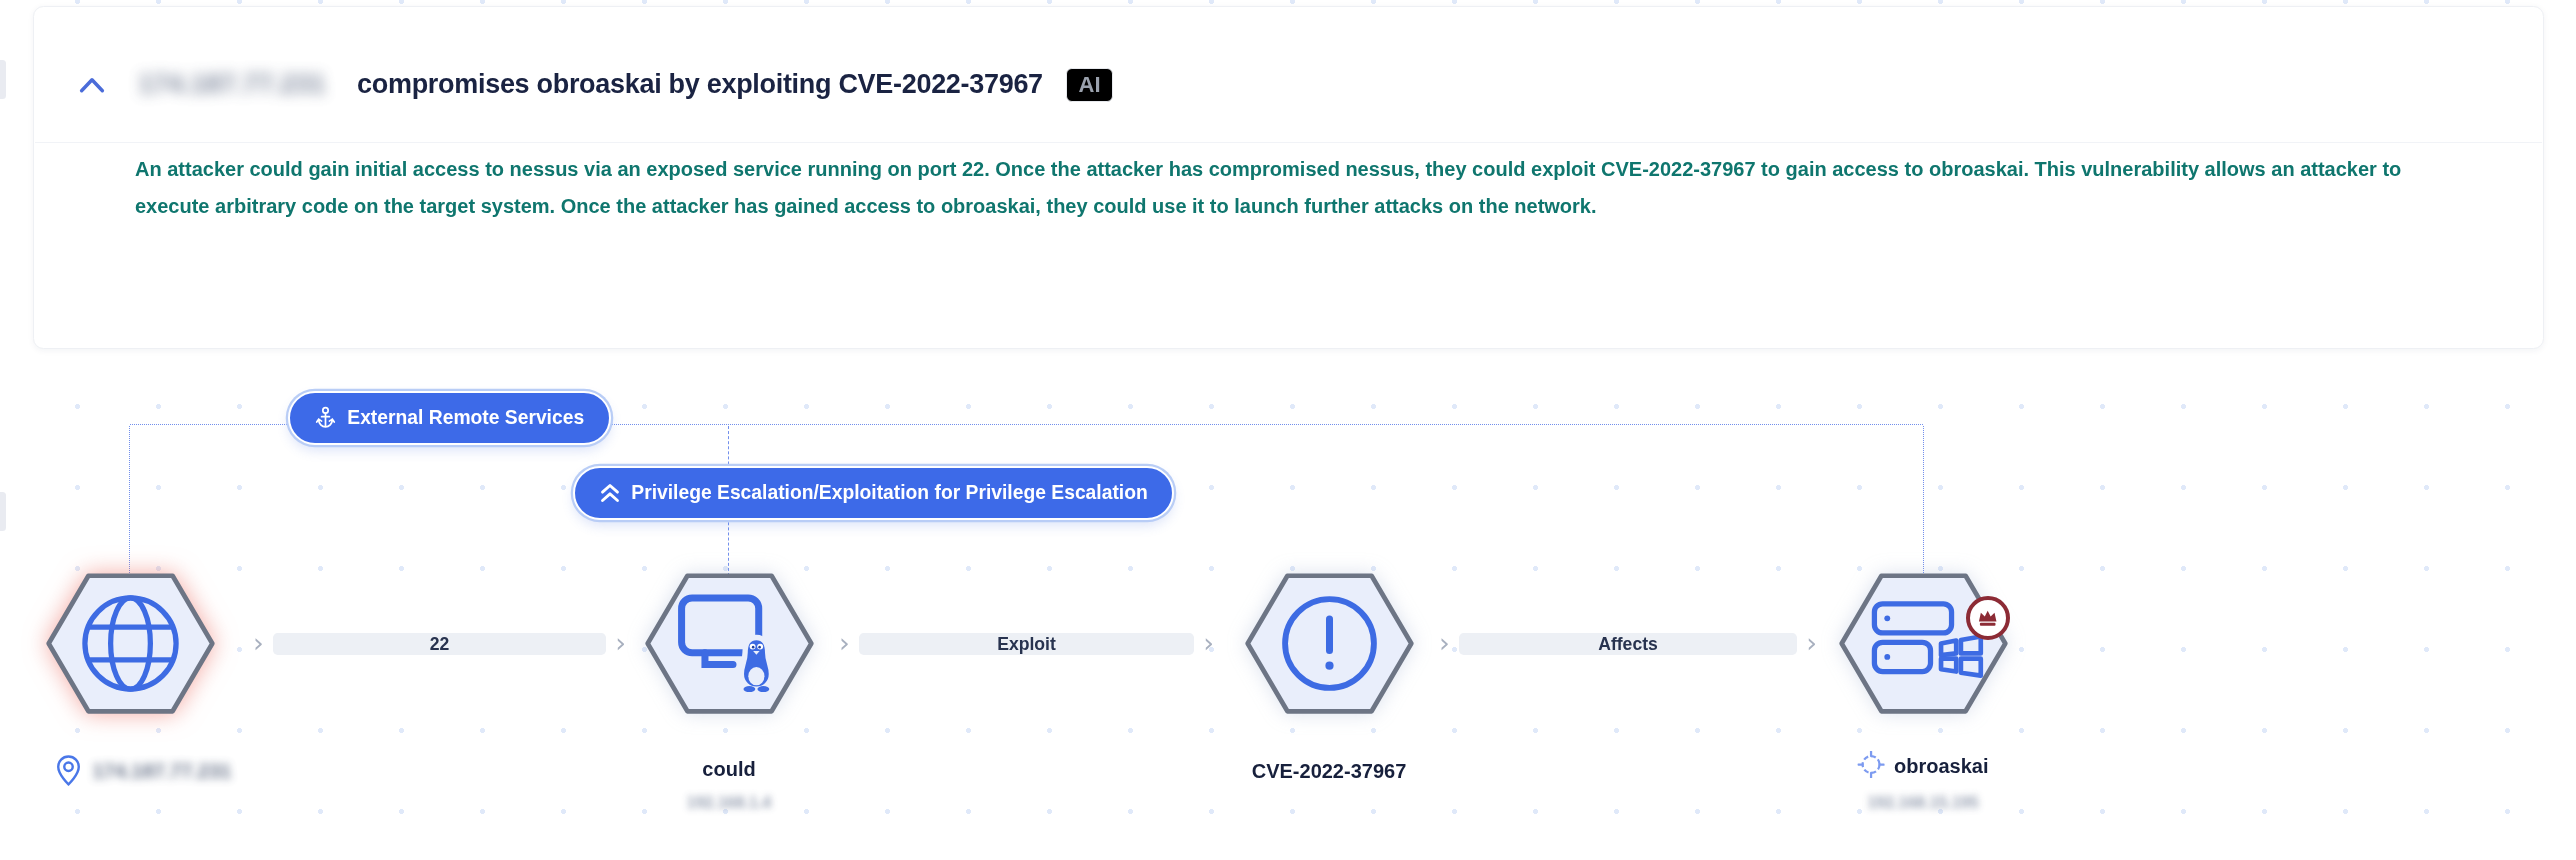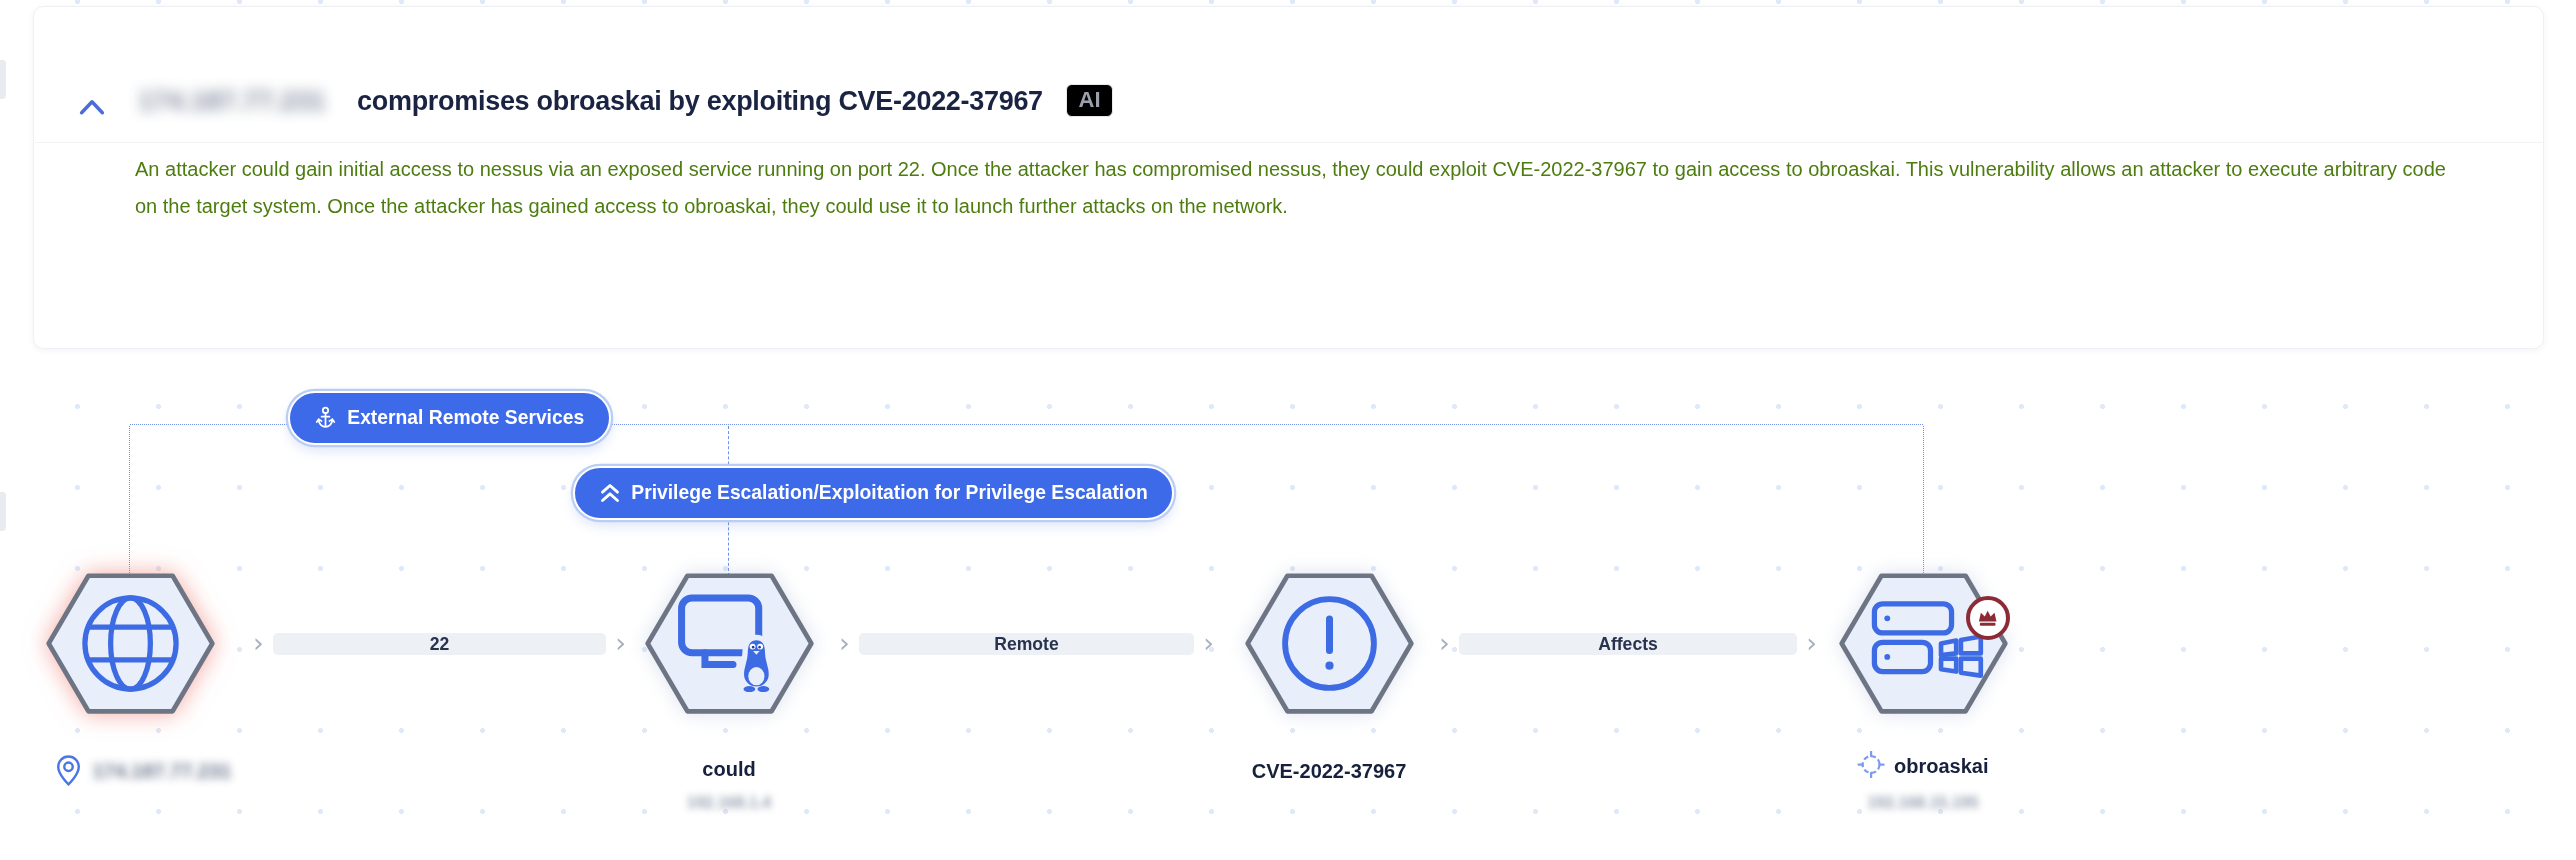--- a/index.html
+++ b/index.html
@@ -12,30 +12,30 @@
   }
   #screen{position:absolute;inset:0;}
 
   
   .frag{position:absolute;left:0;width:5.9px;height:39px;background:#e9ebf1;border-radius:0 3.5px 3.5px 0;}
   .frag-a{top:60px;} .frag-b{top:492px;}
 
   
   .card{position:absolute;left:33px;top:5.9px;width:2509px;height:341px;background:#ffffff;
         border:0.6px solid #eef0f4;border-radius:10.5px;box-shadow:0 1.8px 5.9px rgba(25,40,80,.05);}
-  .title-row{position:absolute;left:43px;top:46px;right:31px;height:64px;display:flex;align-items:flex-end;gap:23px;
+  .title-row{position:absolute;left:43px;top:46px;right:31px;height:64px;display:flex;align-items:center;gap:23px;
              border-bottom:0;}
   .collapse{width:30px;height:20px;flex:0 0 auto;cursor:pointer;}
   .blur-ip{font-size:27px;font-weight:700;color:#5f6b84;filter:blur(6.4px);opacity:.8;white-space:nowrap;padding:0 8.2px;}
   h1{margin:0;font-size:27px;font-weight:800;letter-spacing:-0.3px;color:#1a2342;white-space:nowrap;}
   .ai-badge{font-size:22px;font-weight:600;color:#9aa1ad;background:#000000;border:1.2px solid #e7e9ed;
             border-radius:5.9px;padding:4.7px 11.7px;line-height:1;}
   .card .divider{position:absolute;left:1.2px;right:1.2px;top:135px;height:0;border-top:0.6px solid #f1f3f7;}
   .desc{position:absolute;left:101px;top:144px;width:2325px;margin:0;font-size:20px;line-height:37px;
-        color:#4d7c0f;font-weight:400;}
+        color:#0f766e;font-weight:700;}
 
   
   .hline{position:absolute;left:130px;top:424px;width:1793px;height:0;border-top:1.8px dotted #6383ea;opacity:.9;z-index:1;}
   .vline{position:absolute;width:0;border-left:1.8px dotted #6383ea;opacity:.9;z-index:1;}
   .v1{left:129px;top:426px;height:149px;}
   .v2{left:728px;top:426px;height:150px;border-left-style:dashed;}
   .v3{left:1923px;top:426px;height:149px;}
 
   
   .pill{position:absolute;height:54px;display:flex;align-items:center;gap:11.7px;padding:0 24.6px;
@@ -122,21 +122,21 @@
   </div>
 
 
   <div class="edgebar e1">
     <span class="chv l">›</span>
     <span>22</span>
     <span class="chv r">›</span>
   </div>
   <div class="edgebar e2">
     <span class="chv l">›</span>
-    <span>Remote</span>
+    <span>Exploit</span>
     <span class="chv r">›</span>
   </div>
   <div class="edgebar e3">
     <span class="chv l">›</span>
     <span>Affects</span>
     <span class="chv r">›</span>
   </div>
 
   <svg class="node n1" viewBox="0 0 360 320">
     <polygon points="40,160 108,44 252,44 320,160 252,276 108,276" fill="#e9eefb" stroke="#6d7585" stroke-width="8" stroke-linejoin="round"></polygon>

